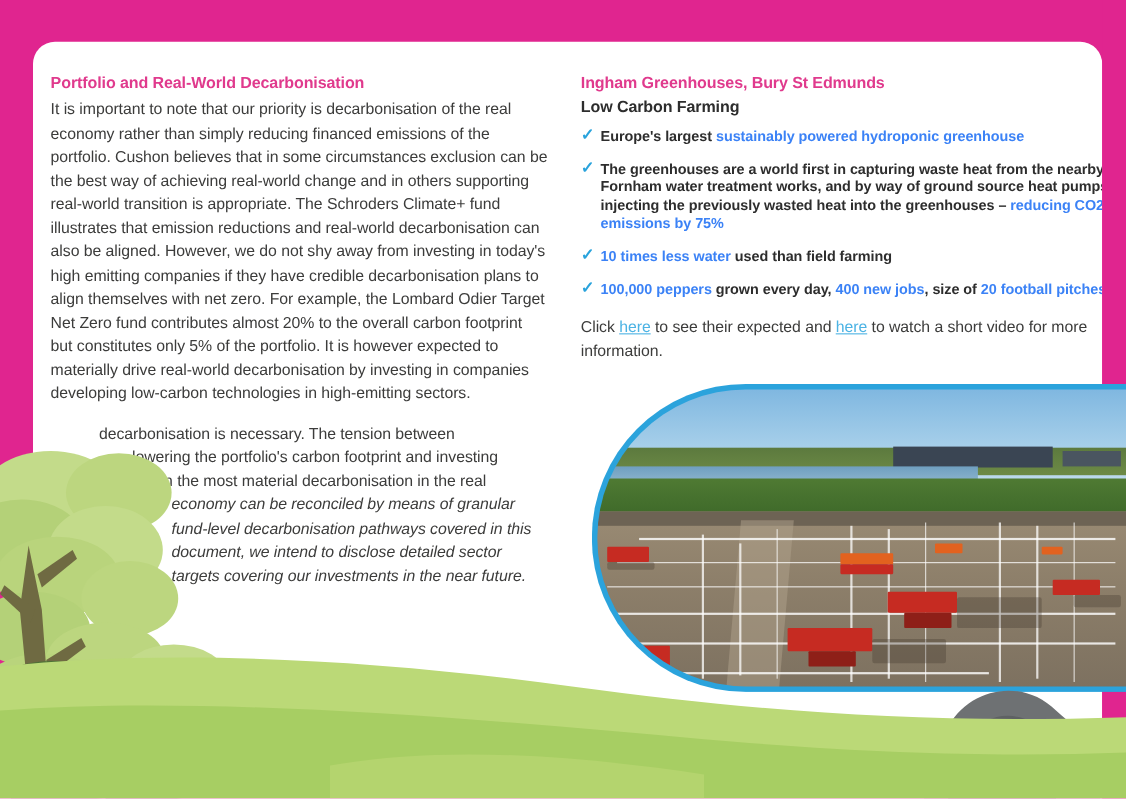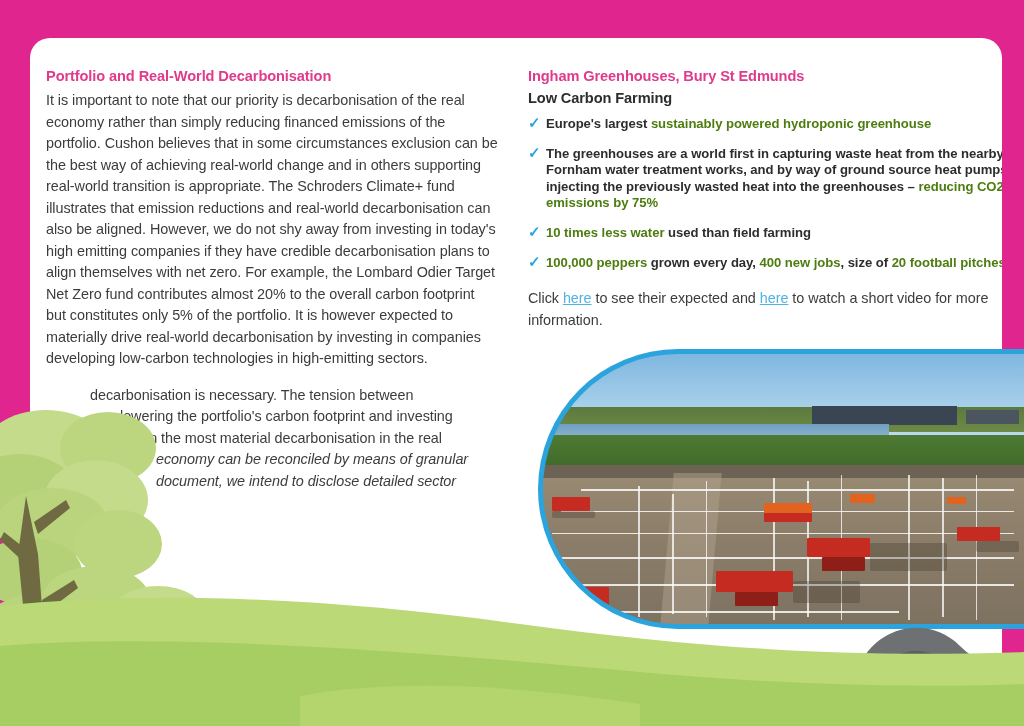--- a/index.html
+++ b/index.html
@@ -102,21 +102,21 @@
   }
   .bullet .tick {
     position: absolute;
     left: 0;
     top: -1px;
     color: #29A3DC;
     font-size: 15px;
     font-weight: bold;
     line-height: 16px;
   }
-  .hl { color: #4d7c0f; }
+  .hl { color: #3b82f6; }
 
   .clicktext {
     margin-top: 16px;
     font-size: 14.4px;
     line-height: 22px;
     color: #3C3C3B;
     font-weight: normal;
     letter-spacing: -0.05px;
   }
   .clicktext a {
@@ -255,21 +255,23 @@
 
     <div class="col-left">
       <h2 class="heading-pink">Portfolio and Real-World Decarbonisation</h2>
       <p class="body">It is important to note that our priority is decarbonisation of the real economy rather than simply reducing financed emissions of the portfolio. Cushon believes that in some circumstances exclusion can be the best way of achieving real-world change and in others supporting real-world transition is appropriate. The Schroders Climate+ fund illustrates that emission reductions and real-world decarbonisation can also be aligned. However, we do not shy away from investing in today's high emitting companies if they have credible decarbonisation plans to align themselves with net zero. For example, the Lombard Odier Target Net Zero fund contributes almost 20% to the overall carbon footprint but constitutes only 5% of the portfolio. It is however expected to materially drive real-world decarbonisation by investing in companies developing low-carbon technologies in high-emitting sectors.</p>
 
       <div class="stair">
         <span class="ln i1">decarbonisation is necessary. The tension between</span>
         <span class="ln i2">lowering the portfolio's carbon footprint and investing</span>
         <span class="ln i3">in the most material decarbonisation in the real</span>
         <span class="ln i4">economy can be reconciled by means of granular</span>
+        <span class="ln i4">fund-level decarbonisation pathways covered in this</span>
         <span class="ln i4">document, we intend to disclose detailed sector</span>
+        <span class="ln i4">targets covering our investments in the near future.</span>
       </div>
     </div>
 
     <div class="col-right">
       <h2 class="heading-pink">Ingham Greenhouses, Bury St Edmunds</h2>
       <h3 class="heading-dark">Low Carbon Farming</h3>
 
       <div>
         <div class="bullet">
           <span class="tick">✓</span>

